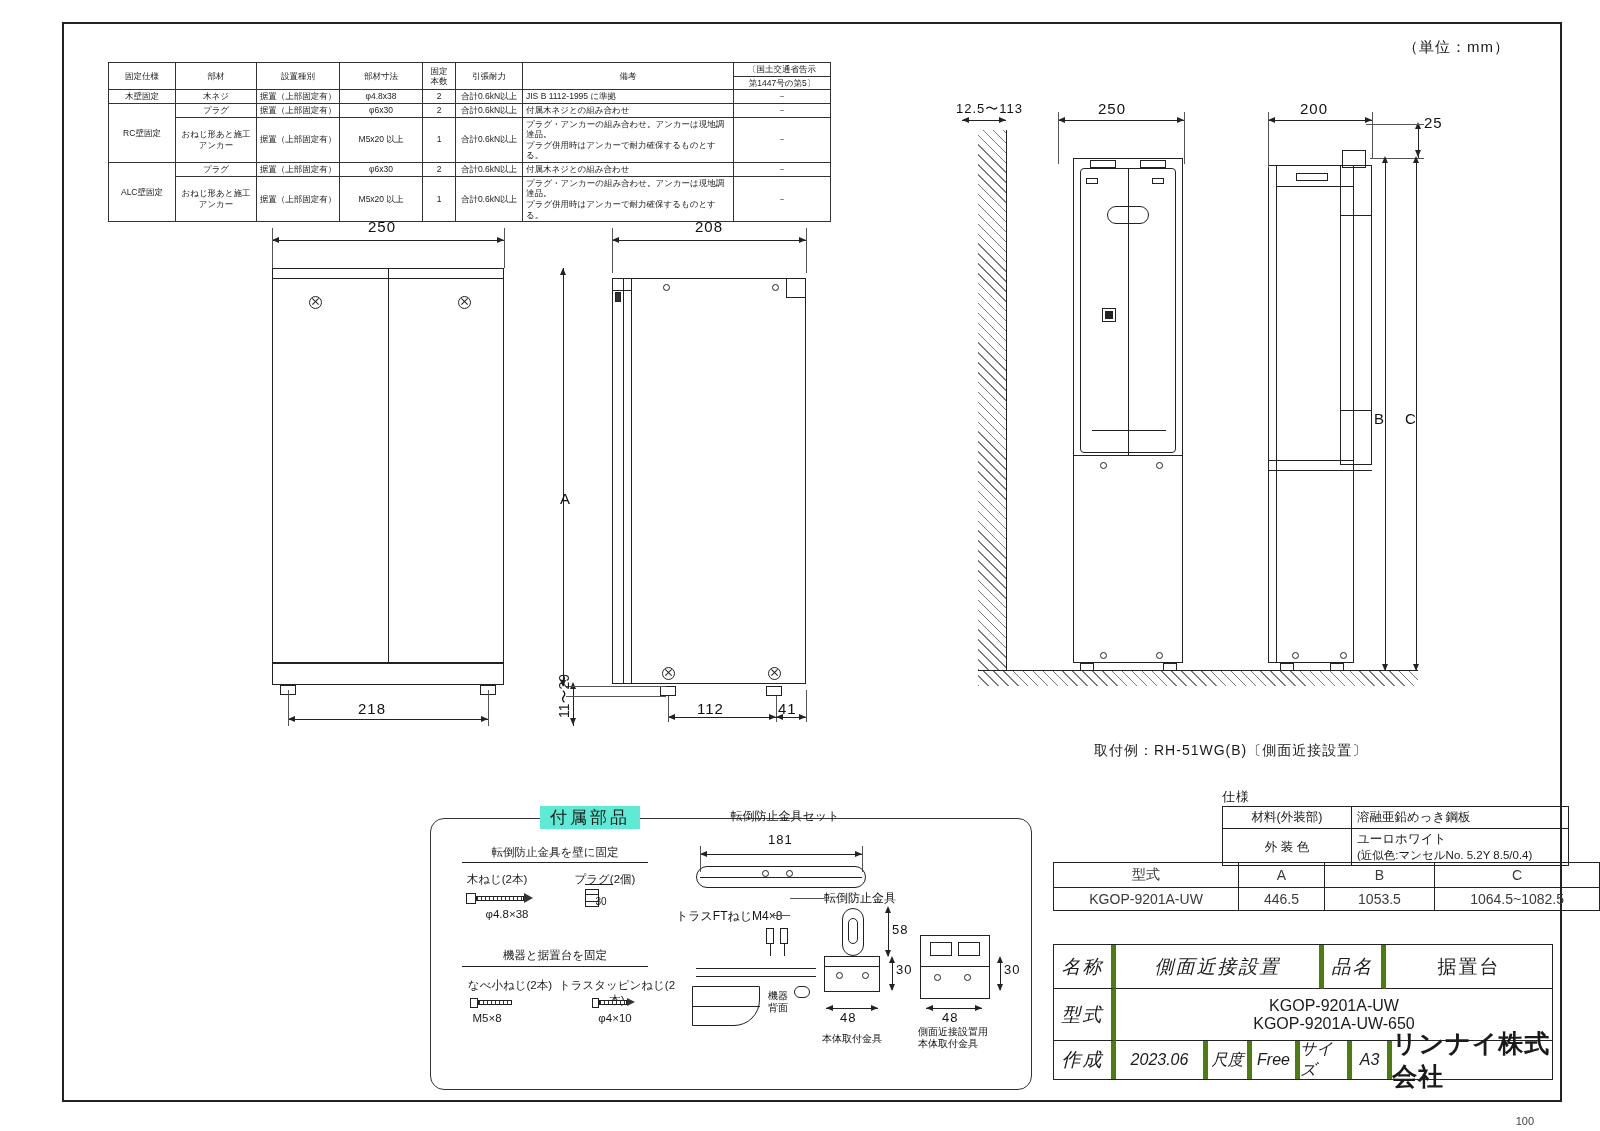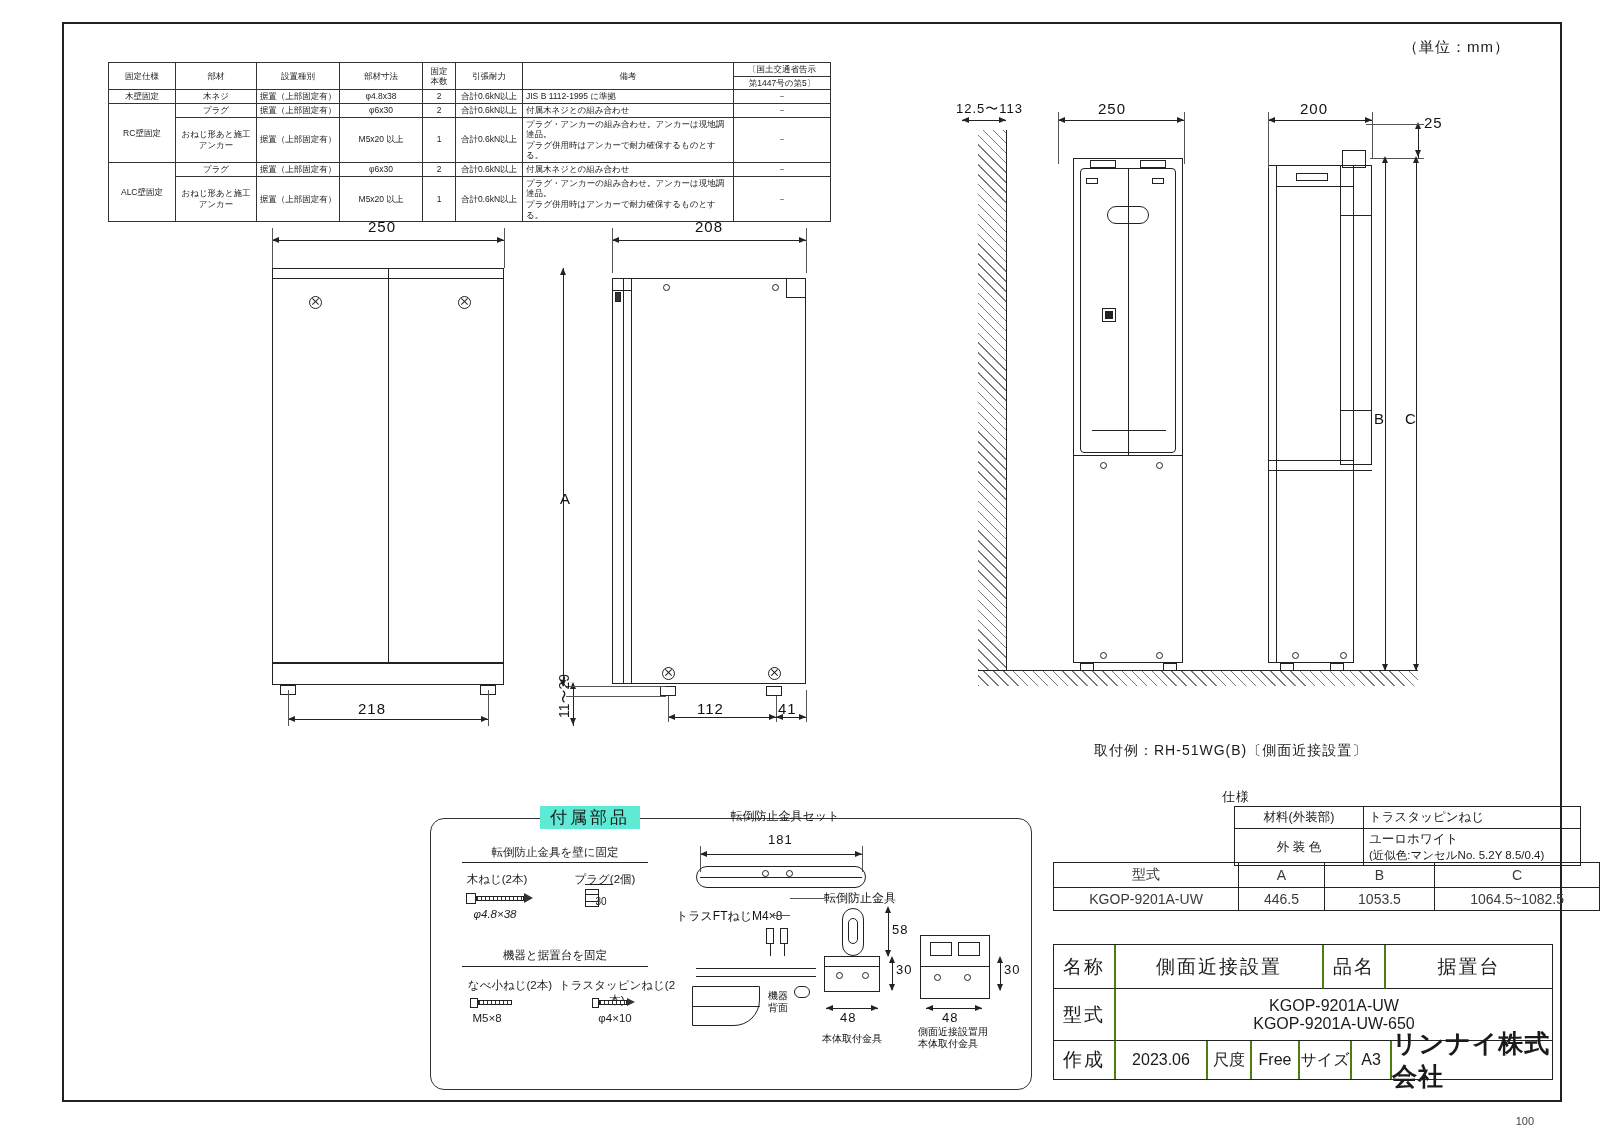--- a/index.html
+++ b/index.html
@@ -38,33 +38,33 @@
   .dot{position:absolute;width:5px;height:5px;border:1px solid #222;border-radius:50%;}
 
   
   .hatch{position:absolute;background:repeating-linear-gradient(45deg,#333 0 1px,transparent 1px 7px);}
 
   
   .parts-panel{position:absolute;left:430px;top:818px;width:600px;height:270px;border:1px solid #333;border-radius:14px;}
   .parts-title{position:absolute;left:540px;top:806px;background:#5eead4;padding:0 10px;font-size:17px;letter-spacing:3px;}
   .parts-sub{position:absolute;font-size:11.5px;text-align:center;}
   .dashline{position:absolute;border-top:1px solid #333;}
-  .tbl2{position:absolute;border-collapse:collapse;font-size:12.5px;margin-left:12px;}
+  .tbl2{position:absolute;border-collapse:collapse;font-size:12.5px;}
   .tbl2 td{border:1px solid #222;padding:2px 5px;}
   .model-table{position:absolute;left:1053px;top:862px;border-collapse:collapse;font-size:14px;}
   .model-table td{border:1px solid #222;padding:3px 6px;text-align:center;color:#3a3a3a;}
   .model-table td.first{width:190px;}
   .model-table td.a{width:78px;}
   .model-table td.b{width:105px;}
   .model-table td.c{width:160px;}
 
   
   .titleblock{position:absolute;left:1053px;top:944px;width:500px;height:136px;border:1px solid #222;box-sizing:border-box;}
   .tb-cell{position:absolute;box-sizing:border-box;display:flex;align-items:center;justify-content:center;}
-  .tb-b{border-right:2px solid #4d7c0f;}
+  .tb-b{border-right:5px solid #4d7c0f;font-style:italic;}
   .tb-bot{border-bottom:1px solid #222;}
   .big{font-size:19px;letter-spacing:2px;}
   .mid{font-size:16px;}
   .brand{font-size:25px;font-weight:bold;letter-spacing:1px;}
   .cap{position:absolute;font-size:14px;letter-spacing:1px;}
 </style>
 </head>
 <body>
 
 <div id="sheet">
@@ -318,21 +318,21 @@
   <div class="ln h1" style="left:462px;top:862px;width:186px;"></div>
 
   <div class="parts-sub" style="left:452px;top:872px;width:90px;">木ねじ(2本)</div>
   <div class="parts-sub" style="left:560px;top:872px;width:90px;">プラグ(2個)</div>
 
   <div>
     <div class="box" style="left:466px;top:893px;width:10px;height:11px;"></div>
     <div class="box" style="left:476px;top:896px;width:48px;height:5px;background:repeating-linear-gradient(90deg,#333 0 1px,#fff 1px 4px);"></div>
     <div style="position:absolute;left:524px;top:893px;width:0;height:0;border-top:5px solid transparent;border-bottom:5px solid transparent;border-left:9px solid #333;"></div>
   </div>
-  <div class="parts-sub" style="left:450px;top:908px;width:90px;font-style:italic;">φ4.8×38</div>
+  <div class="parts-sub" style="left:462px;top:908px;width:90px;">φ4.8×38</div>
 
   <div>
     <div class="box" style="left:585px;top:889px;width:14px;height:18px;"></div>
     <div class="ln h1" style="left:585px;top:894px;width:14px;"></div>
     <div class="ln h1" style="left:585px;top:901px;width:14px;"></div>
   </div>
   <div class="ln h1" style="left:585px;top:884px;width:28px;"></div>
   <div class="parts-sub" style="left:576px;top:896px;width:50px;font-size:10px;">30</div>
 
   <div class="parts-sub" style="left:455px;top:948px;width:200px;">機器と据置台を固定</div>
@@ -423,21 +423,21 @@
   <div class="lbl" style="left:918px;top:1026px;font-size:10px;line-height:1.2;">
     <div>側面近接設置用</div>
     <div>本体取付金具</div>
   </div>
 
   <div class="cap" style="left:1222px;top:788px;font-size:13px;">仕様</div>
   <table class="tbl2" style="left:1222px;top:806px;">
     <tbody>
         <tr>
       <td style="width:118px;text-align:center;">材料(外装部)</td>
-      <td style="width:206px;">トラスタッピンねじ</td>
+      <td style="width:206px;">溶融亜鉛めっき鋼板</td>
     </tr>
     <tr>
       <td style="text-align:center;">外 装 色</td>
       <td>
         <div>ユーロホワイト</div>
         <div style="font-size:11.5px;">(近似色:マンセルNo. 5.2Y 8.5/0.4)</div>
       </td>
     </tr>
   </tbody>
     </table>

